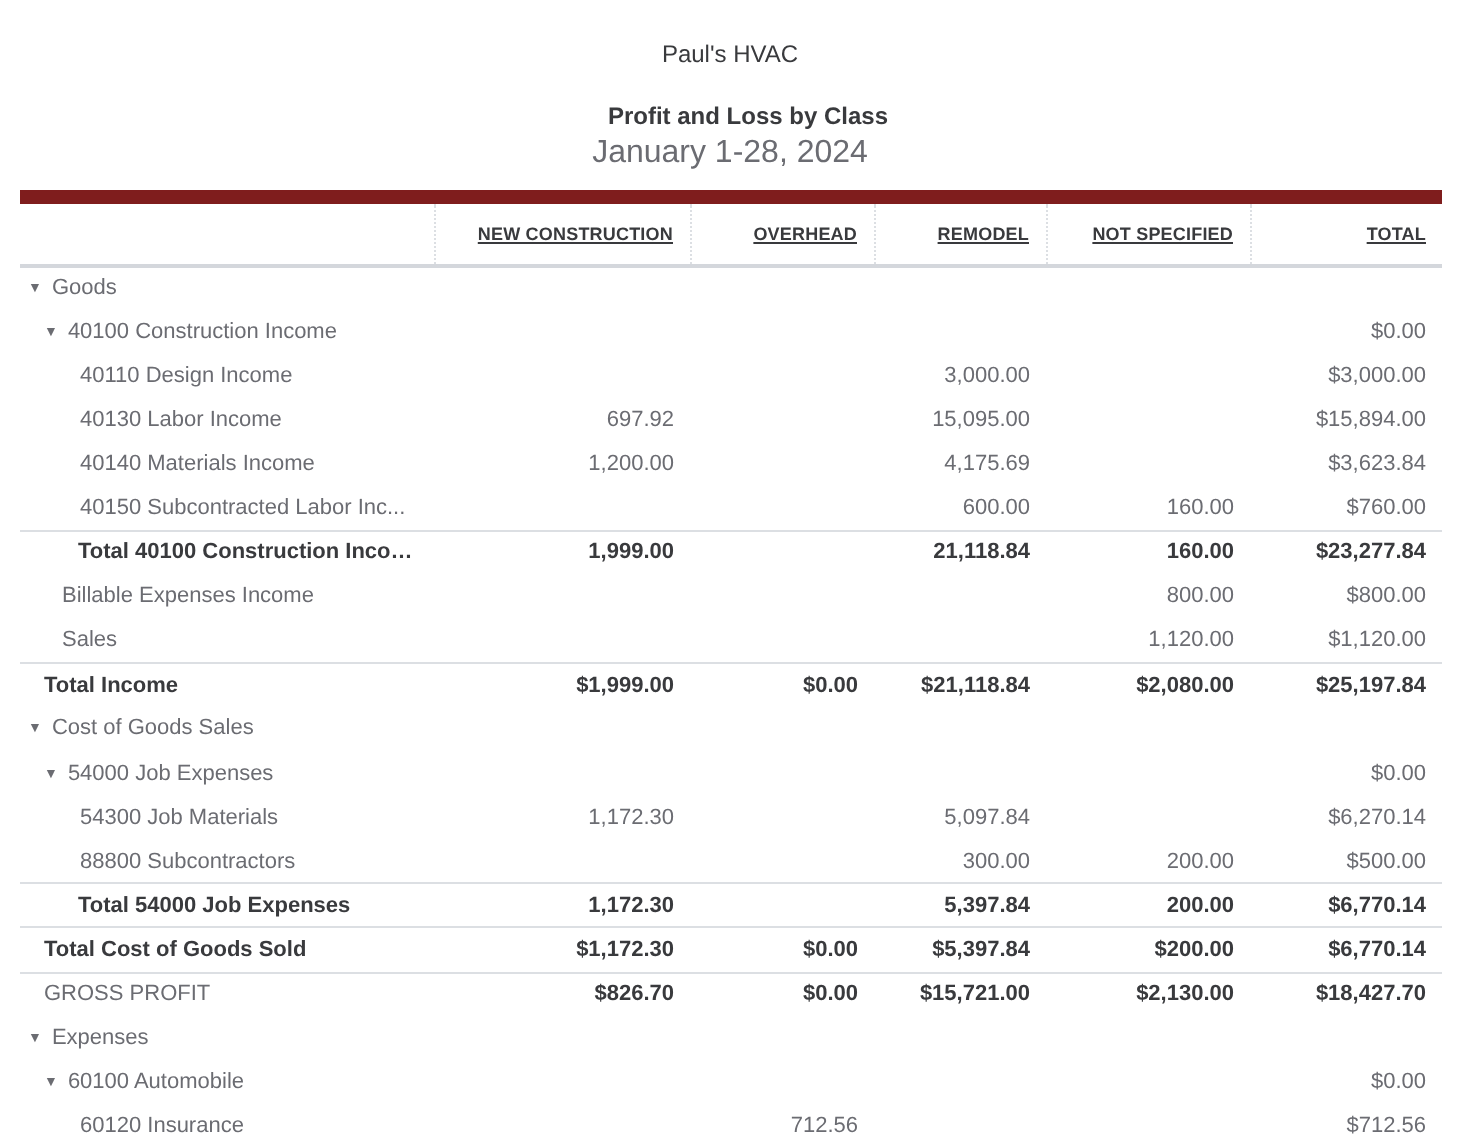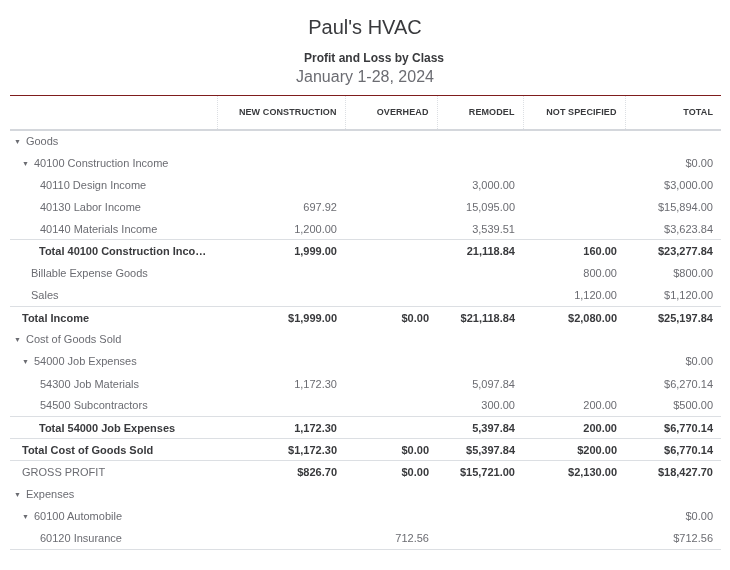--- a/index.html
+++ b/index.html
@@ -3,26 +3,26 @@
   <meta charset="utf-8">
   <style>
     * { box-sizing: border-box; margin: 0; padding: 0; }
     body {
       width: 730px; height: 570px; overflow: hidden;
       background: #ffffff;
       font-family: "Liberation Sans", "DejaVu Sans", sans-serif;
       color: #393a3d;
     }
     .header { text-align: center; padding-top: 14px; }
-    .company { font-size: 20px; color: #393a3d; font-weight: normal; height: 26px; line-height: 26px; }
+    .company { font-size: 12px; color: #393a3d; font-weight: normal; height: 26px; line-height: 26px; }
     .report-title { font-size: 12px; font-weight: bold; margin-top: 11px; color: #393a3d; padding-left: 18px; }
     .report-date { font-size: 16px; color: #6b6c72; margin-top: 3px; }
     .table-wrap { position: absolute; left: 10px; top: 95px; width: 711px; }
     table { border-collapse: collapse; width: 711px; table-layout: fixed; }
-    thead tr { border-top: 1px solid #7f1d1d; }
+    thead tr { border-top: 7px solid #7f1d1d; text-decoration: underline; }
     th {
       font-size: 9px; font-weight: bold; color: #393a3d; text-align: right;
       height: 34px; padding: 0 8px; border-bottom: 2px solid #d4d7dc;
       letter-spacing: 0.1px;
     }
     th.sep { border-left: 1px dotted #dcdfe3; }
     td {
       font-size: 11px; height: 22.1px; padding: 0 8px; text-align: right; color: #6b6c72;
       white-space: nowrap; overflow: hidden; text-overflow: ellipsis;
     }
@@ -97,34 +97,42 @@
           <td>697.92</td>
           <td></td>
           <td>15,095.00</td>
           <td></td>
           <td>$15,894.00</td>
         </tr>
         <tr>
           <td class="label ind3"><span>40140 Materials Income</span></td>
           <td>1,200.00</td>
           <td></td>
-          <td>3,539.51</td>
+          <td>4,175.69</td>
           <td></td>
           <td>$3,623.84</td>
+        </tr>
+        <tr>
+          <td class="label ind3"><span>40150 Subcontracted Labor Inc...</span></td>
+          <td></td>
+          <td></td>
+          <td>600.00</td>
+          <td>160.00</td>
+          <td>$760.00</td>
         </tr>
         <tr class="topline bold">
           <td class="label ind2t"><span>Total 40100 Construction Income</span></td>
           <td>1,999.00</td>
           <td></td>
           <td>21,118.84</td>
           <td>160.00</td>
           <td>$23,277.84</td>
         </tr>
         <tr>
-          <td class="label ind2"><span>Billable Expense Goods</span></td>
+          <td class="label ind2"><span>Billable Expenses Income</span></td>
           <td></td>
           <td></td>
           <td></td>
           <td>800.00</td>
           <td>$800.00</td>
         </tr>
         <tr>
           <td class="label ind2"><span>Sales</span></td>
           <td></td>
           <td></td>
@@ -134,21 +142,21 @@
         </tr>
         <tr class="topline bold">
           <td class="label ind1t"><span>Total Income</span></td>
           <td>$1,999.00</td>
           <td>$0.00</td>
           <td>$21,118.84</td>
           <td>$2,080.00</td>
           <td>$25,197.84</td>
         </tr>
         <tr>
-          <td class="label ind0"><span class="caret">▼</span><span>Cost of Goods Sold</span></td>
+          <td class="label ind0"><span class="caret">▼</span><span>Cost of Goods Sales</span></td>
           <td></td>
           <td></td>
           <td></td>
           <td></td>
           <td></td>
         </tr>
         <tr>
           <td class="label ind1"><span class="caret">▼</span><span>54000 Job Expenses</span></td>
           <td></td>
           <td></td>
@@ -158,21 +166,21 @@
         </tr>
         <tr>
           <td class="label ind3"><span>54300 Job Materials</span></td>
           <td>1,172.30</td>
           <td></td>
           <td>5,097.84</td>
           <td></td>
           <td>$6,270.14</td>
         </tr>
         <tr>
-          <td class="label ind3"><span>54500 Subcontractors</span></td>
+          <td class="label ind3"><span>88800 Subcontractors</span></td>
           <td></td>
           <td></td>
           <td>300.00</td>
           <td>200.00</td>
           <td>$500.00</td>
         </tr>
         <tr class="topline bold">
           <td class="label ind2t"><span>Total 54000 Job Expenses</span></td>
           <td>1,172.30</td>
           <td></td>

